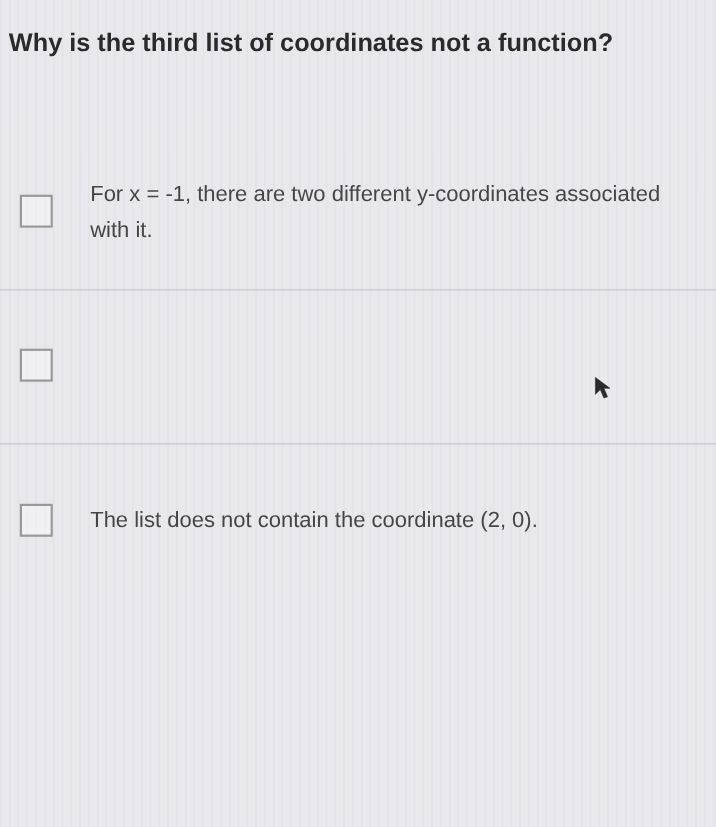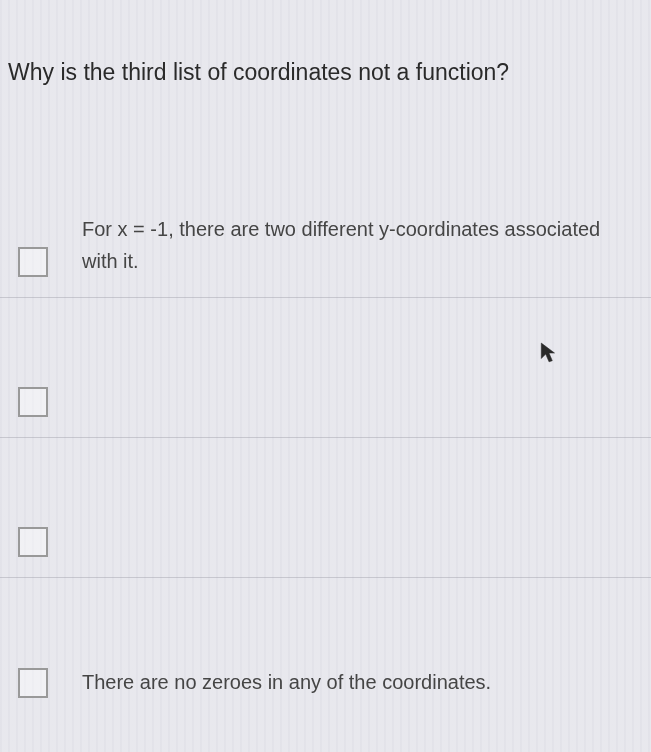--- a/index.html
+++ b/index.html
@@ -16,32 +16,31 @@
         rgba(235,235,240,0.1) 2px, rgba(235,235,240,0.1) 8px);
       background-color: #e8e8ed;
       background-size: 8px 100%;
       color: #3a3a3a;
       position: relative;
       overflow: hidden;
     }
     .question-header {
       padding: 24px 18px 30px 8px;
       font-size: 23px;
-      font-weight: normal;
+      font-weight: bold;
       color: #2a2a2a;
       line-height: 1.3;
-      margin-top: 34px;
     }
     .options-container {
       margin-top: 40px;
     }
     .option-row {
       display: flex;
-      align-items: flex-end;
-      padding: 32px 18px 20px 18px;
+      align-items: center;
+      padding: 32px 18px 36px 18px;
       border-bottom: 1px solid rgba(150,150,160,0.4);
       min-height: 140px;
     }
     .option-row:last-child {
       border-bottom: none;
     }
     .checkbox {
       flex-shrink: 0;
       width: 30px;
       height: 30px;
@@ -80,26 +79,23 @@
     <div class="checkbox"></div>
     <div class="option-text">For x = -1, there are two different y-coordinates associated with it.</div>
   </div>
 
   <div class="option-row">
     <div class="checkbox"></div>
   </div>
 
   <div class="option-row">
     <div class="checkbox"></div>
+    <div class="option-text">The list does not contain the coordinate (2, 0).</div>
   </div>
 
-  <div class="option-row">
-    <div class="checkbox"></div>
-    <div class="option-text">There are no zeroes in any of the coordinates.</div>
-  </div>
 
 </div>
 
 <div class="cursor">
   <svg viewBox="0 0 16 20">
     <path d="M 1 1 L 1 15 L 5 11 L 8 18 L 11 17 L 8 10 L 13 10 Z" fill="#2a2a2a" stroke="#2a2a2a" stroke-width="0.5"></path>
   </svg>
 </div>
 
 </body></html>

